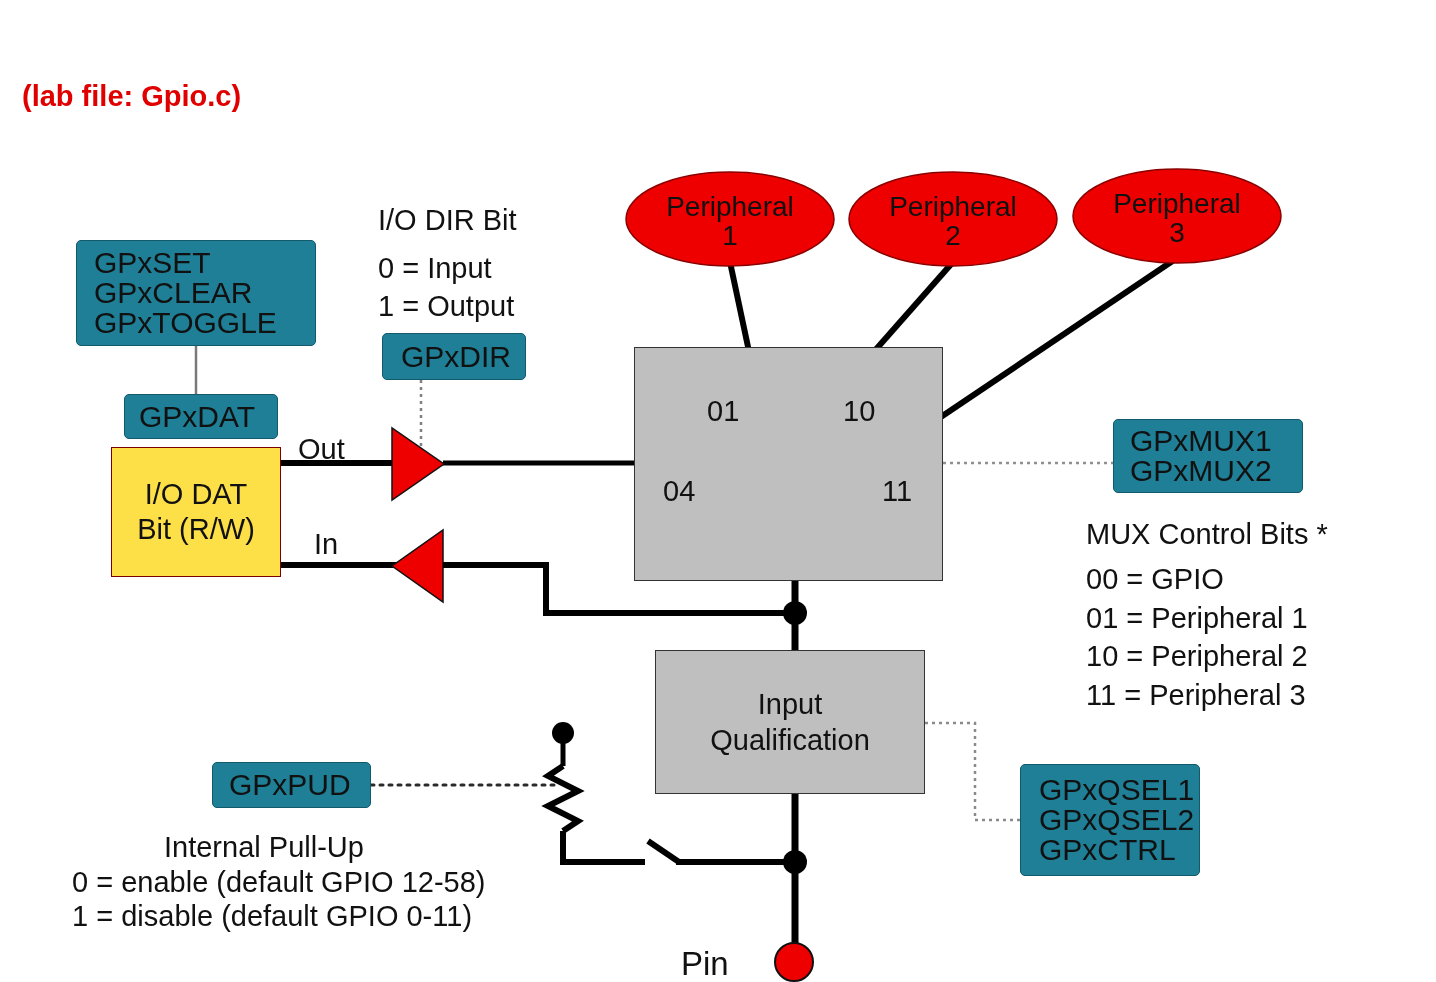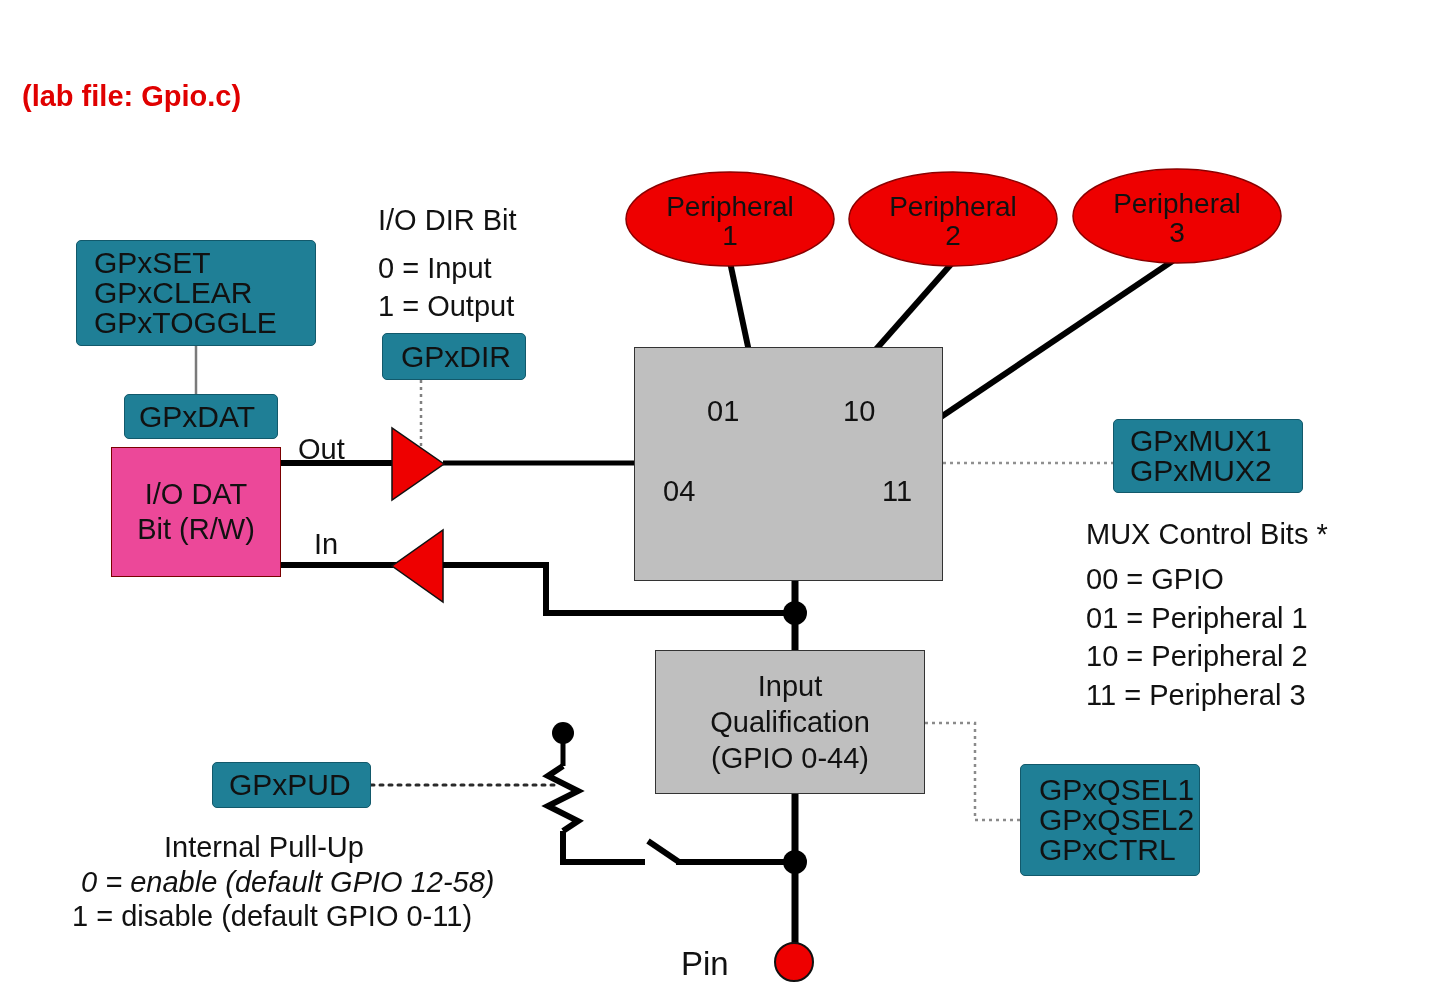--- a/index.html
+++ b/index.html
@@ -53,21 +53,21 @@
     line-height: 1.0;
     display: flex;
     flex-direction: column;
     align-items: flex-start;
     justify-content: center;
     box-sizing: border-box;
   }
   .teal-box span { white-space: nowrap; display: block; }
   .red-box {
     position: absolute;
-    background: #ec4899;
+    background: #fde047;
     border: 1.5px solid #7a0000;
     color: #111111;
     font-size: 29px;
     line-height: 1.2;
     display: flex;
     flex-direction: column;
     align-items: center;
     justify-content: center;
     box-sizing: border-box;
   }
@@ -176,21 +176,20 @@
     <ellipse cx="1177" cy="216" rx="104" ry="47" fill="#EE0000" stroke="#8a0000" stroke-width="1.5"></ellipse>
 
     <circle cx="794" cy="962" r="19" fill="#EE0000" stroke="#111" stroke-width="2"></circle>
   </svg>
 
   <div class="gray-box" style="left:634px; top:347px; width:309px; height:234px;"></div>
 
   <div class="gray-box labeled" style="left:655px; top:650px; width:270px; height:144px;">
     <span>Input</span>
     <span>Qualification</span>
-    <span>(GPIO 0-44)</span>
   </div>
 
   <div class="mux-digit" style="left:663px; top:475px;">04</div>
   <div class="mux-digit" style="left:707px; top:395px;">01</div>
   <div class="mux-digit" style="left:843px; top:395px;">10</div>
   <div class="mux-digit" style="left:882px; top:475px;">11</div>
 
   <div class="ellipse-label" style="left:630px; top:192px; width:200px;">
     <span>Peripheral</span>
     <span>1</span>
@@ -245,18 +244,18 @@
   <div class="plain" style="left:298px; top:430px;">Out</div>
   <div class="plain" style="left:314px; top:525px;">In</div>
 
   <div class="plain" style="left:1086px; top:515px;">MUX Control Bits *</div>
   <div class="plain" style="left:1086px; top:560px;">00 = GPIO</div>
   <div class="plain" style="left:1086px; top:599px;">01 = Peripheral 1</div>
   <div class="plain" style="left:1086px; top:637px;">10 = Peripheral 2</div>
   <div class="plain" style="left:1086px; top:676px;">11 = Peripheral 3</div>
 
   <div class="plain" style="left:164px; top:828px;">Internal Pull-Up</div>
-  <div class="plain" style="left:81px; top:863px;font-style:italic;">0 = enable (default GPIO 12-58)</div>
+  <div class="plain" style="left:72px; top:863px;">0 = enable (default GPIO 12-58)</div>
   <div class="plain" style="left:72px; top:897px;">1 = disable (default GPIO 0-11)</div>
 
   <div class="plain" style="left:681px; top:942px; font-size:33px;">Pin</div>
 
 </div>
 
 </body></html>

